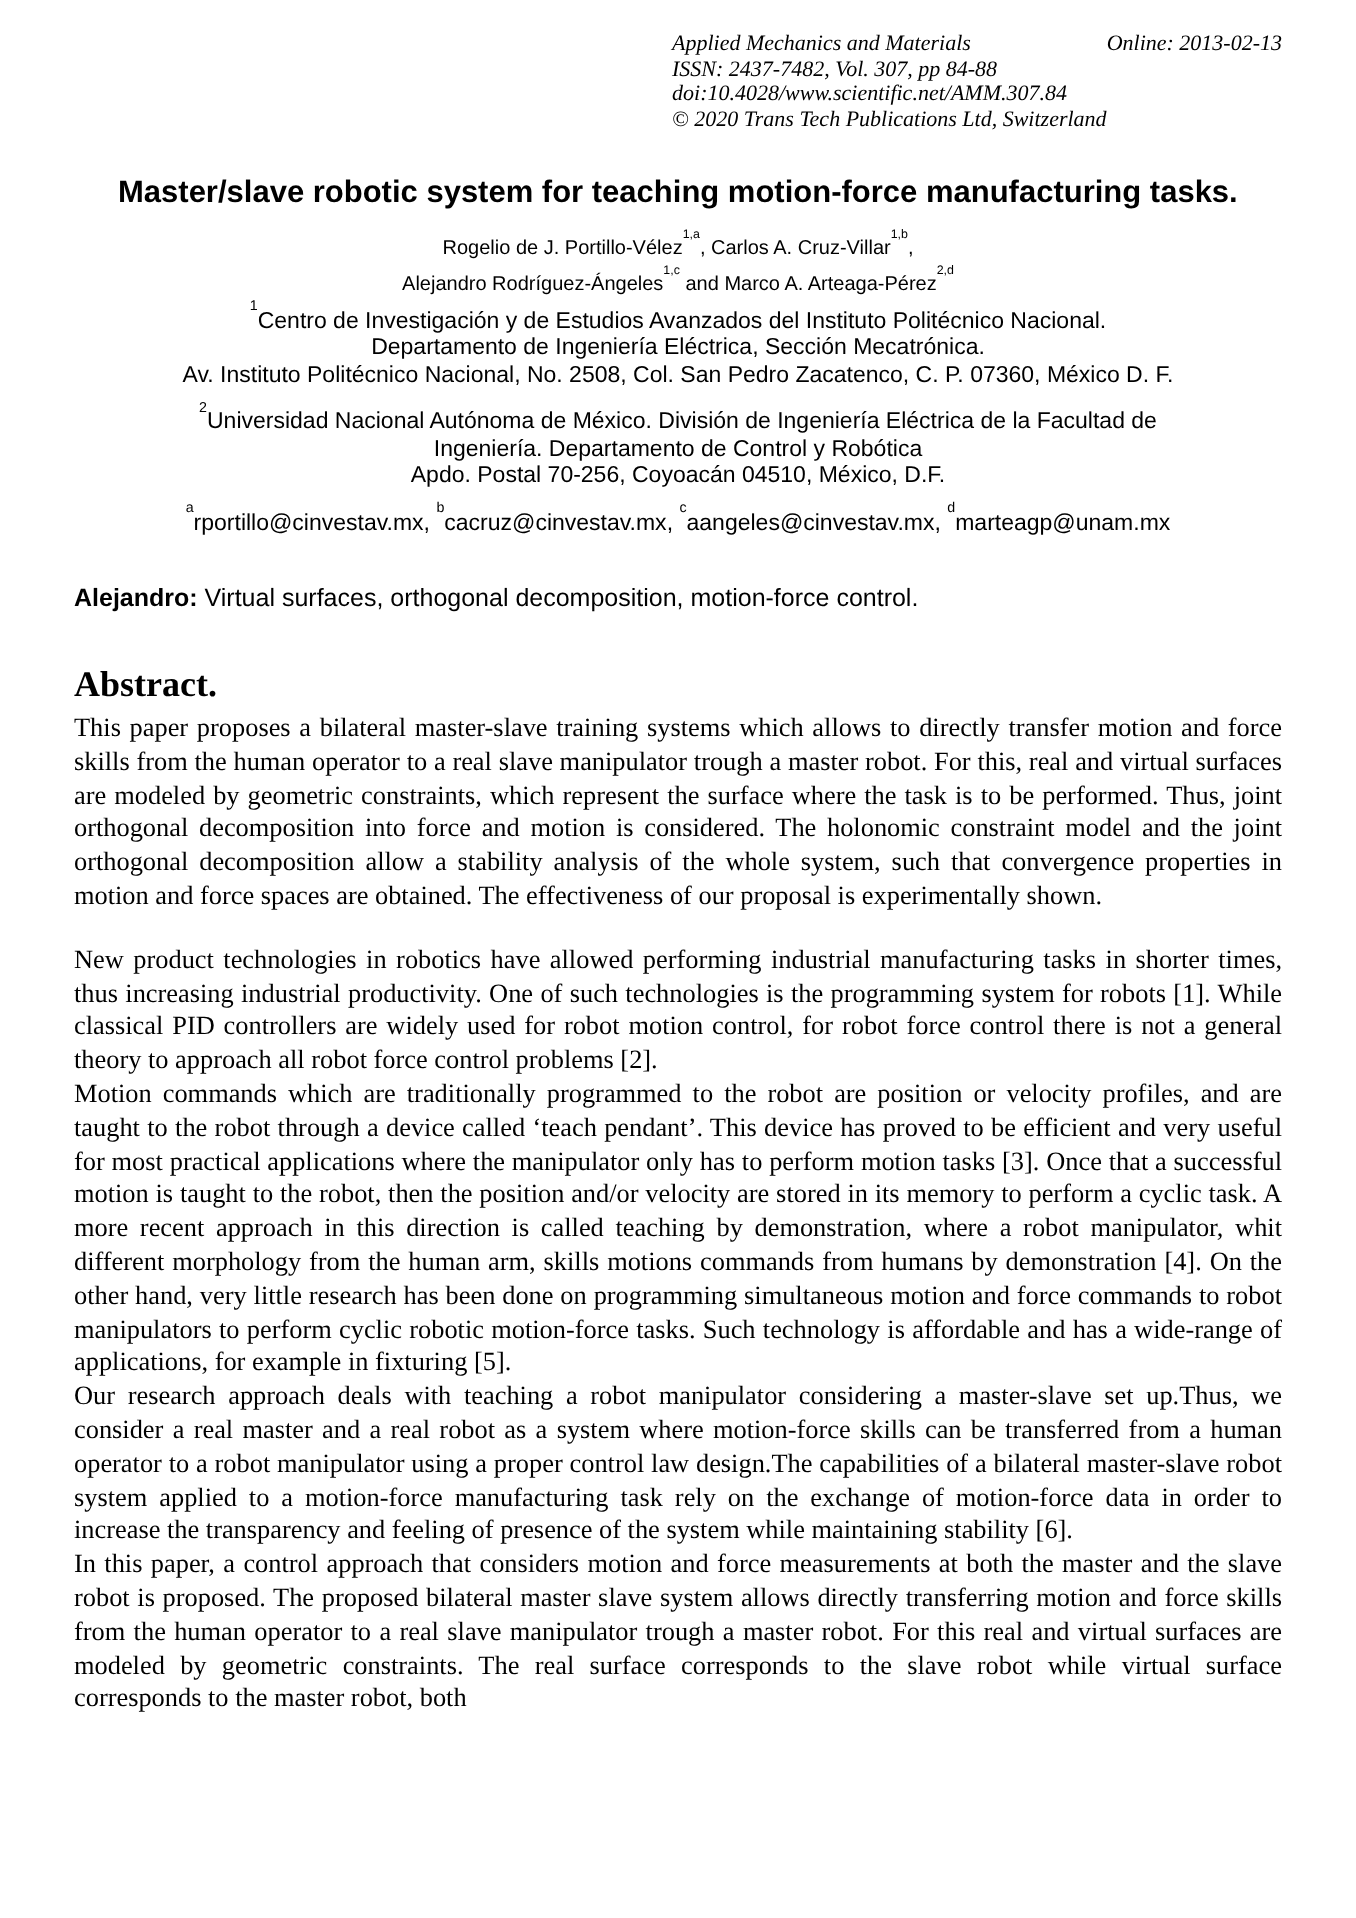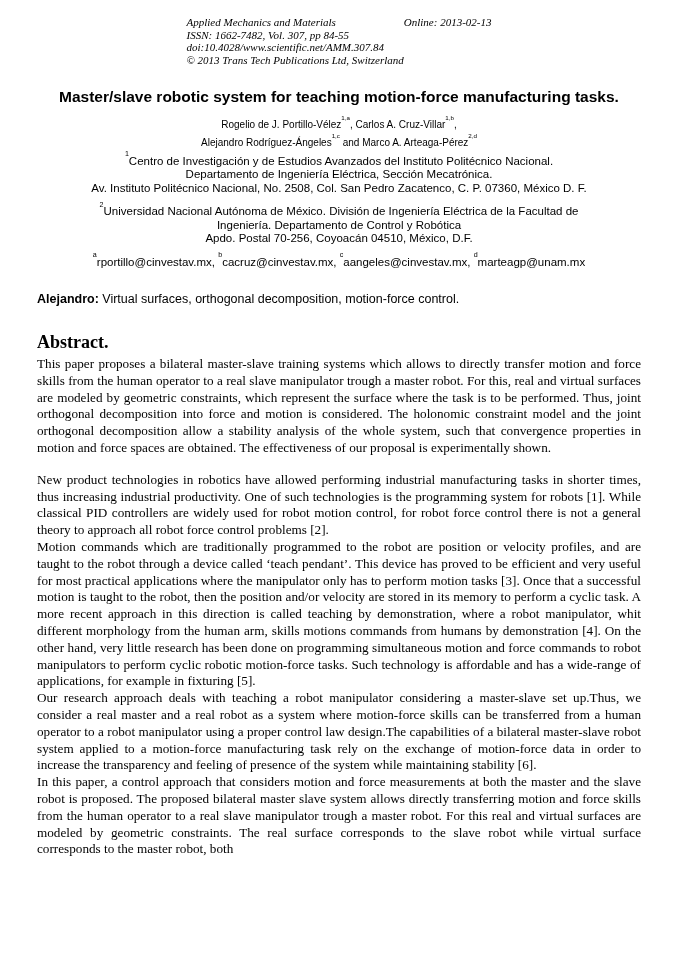--- a/index.html
+++ b/index.html
@@ -6,21 +6,21 @@
   body {
     width: 678px; height: 959px;
     overflow: hidden;
     color: #000000;
     font-family: "Liberation Serif", serif;
   }
   .page { padding: 16px 37px 0 37px; }
 
   
   .jheader {
-    display: flex; justify-content: center; align-items: flex-start;
+    display: flex; justify-content: flex-end; align-items: flex-start;
     font-family: "Liberation Serif", serif;
     font-style: italic;
     font-size: 11px; line-height: 12.5px;
     margin-bottom: 22px;
   }
   .jheader-left div { white-space: nowrap; }
   .jheader-right { white-space: nowrap; }
 
   
   .title {
@@ -82,23 +82,23 @@
   .abstract-body { margin-bottom: 14px; }
 </style>
 </head>
 <body>
 
 <div class="page">
 
   <div class="jheader">
     <div class="jheader-left">
       <div>Applied Mechanics and Materials</div>
-      <div>ISSN: 1662-7482, Vol. 307, pp 84-55</div>
+      <div>ISSN: 2437-7482, Vol. 307, pp 84-88</div>
       <div>doi:10.4028/www.scientific.net/AMM.307.84</div>
-      <div>© 2013 Trans Tech Publications Ltd, Switzerland</div>
+      <div>© 2020 Trans Tech Publications Ltd, Switzerland</div>
     </div>
     <div class="jheader-right">Online: 2013-02-13</div>
   </div>
 
   <h1 class="title">Master/slave robotic system for teaching motion-force manufacturing tasks.</h1>
 
   <div class="authors">
     <div class="author-line">
       <span>Rogelio de J. Portillo-Vélez</span><sup class="auth-sup">1,a</sup><span>, </span><span>Carlos A. Cruz-Villar</span><sup class="auth-sup">1,b</sup><span>,</span>
     </div>

